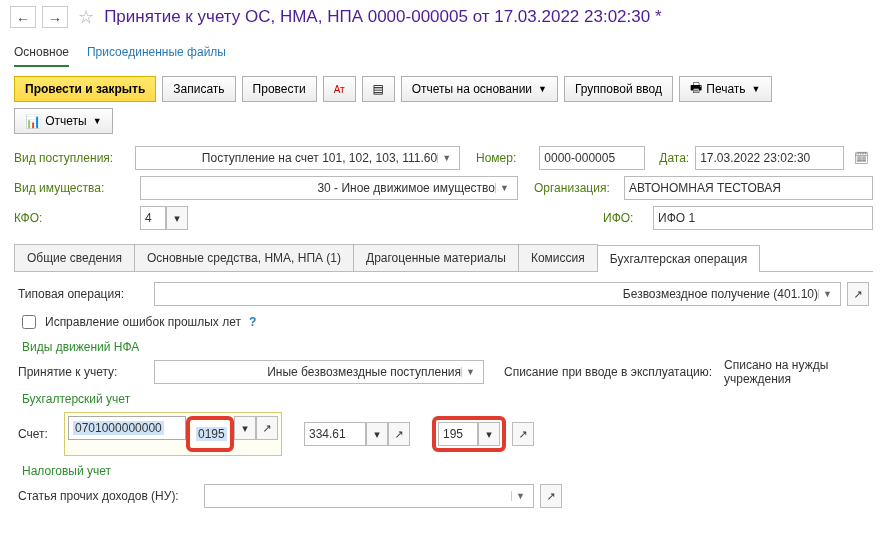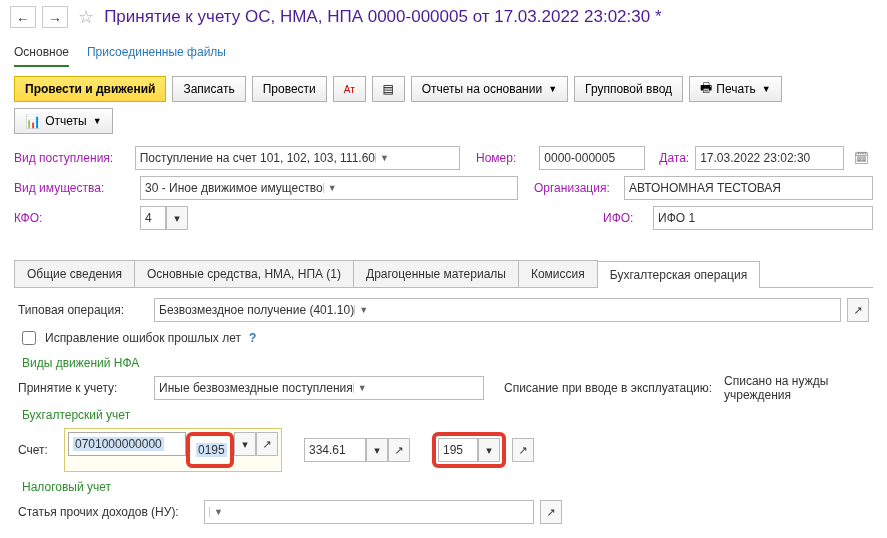--- a/index.html
+++ b/index.html
@@ -60,42 +60,42 @@
   }
   .btn.primary {
     background: linear-gradient(#ffe86b, #ffd94a);
     border-color: #d6b200;
     font-weight: bold;
   }
   .btn.icon-only { width: 33px; justify-content: center; padding: 0; }
   .caret { font-size: 9px; margin-left: 2px; }
   .form-area { padding: 4px 14px; }
   .row { display: flex; align-items: center; margin-bottom: 6px; gap: 6px; }
-  .lbl { width: 120px; color: #a21caf; }
+  .lbl { width: 120px; color: #4d7c0f; }
   .field {
     height: 24px;
     border: 1px solid #bbb;
     padding: 0 4px;
     background: #fff;
     display: flex;
     align-items: center;
     font-size: 12px;
   }
-  .field.sel { justify-content: flex-start; }
+  .field.sel { justify-content: flex-end; }
   .dd { width: 18px; text-align: center; border-left: 1px solid #ccc; cursor: pointer; font-size: 9px; color: #666; }
   .mini-btn {
     width: 22px; height: 24px;
     border: 1px solid #bbb; background: #f7f7f7;
     display: inline-flex; align-items: center; justify-content: center;
     cursor: pointer; font-size: 11px;
   }
   .tabs2 {
     display: flex;
     border-bottom: 1px solid #bbb;
-    margin: 20px 14px 0;
+    margin: 4px 14px 0;
   }
   .tab2 {
     padding: 6px 12px;
     border: 1px solid #bbb;
     border-bottom: none;
     background: #f3f3f3;
     margin-right: -1px;
     cursor: pointer;
     font-size: 12px;
   }
@@ -130,21 +130,21 @@
   <span class="star-icon">☆</span>
   <span class="title">Принятие к учету ОС, НМА, НПА 0000-000005 от 17.03.2022 23:02:30 *</span>
 </div>
 
 <div class="section-tabs">
   <div class="section-tab active">Основное</div>
   <div class="section-tab link">Присоединенные файлы</div>
 </div>
 
 <div class="action-bar">
-  <button class="btn primary">Провести и движений</button>
+  <button class="btn primary">Провести и закрыть</button>
   <button class="btn">Записать</button>
   <button class="btn">Провести</button>
   <button class="btn icon-only">
       <span style="color:#c00;font-size:10px">Ат</span>
     </button>
   <button class="btn icon-only">
       <span>▤</span>
     </button>
   <button class="btn">
       <span>Отчеты на основании</span>

